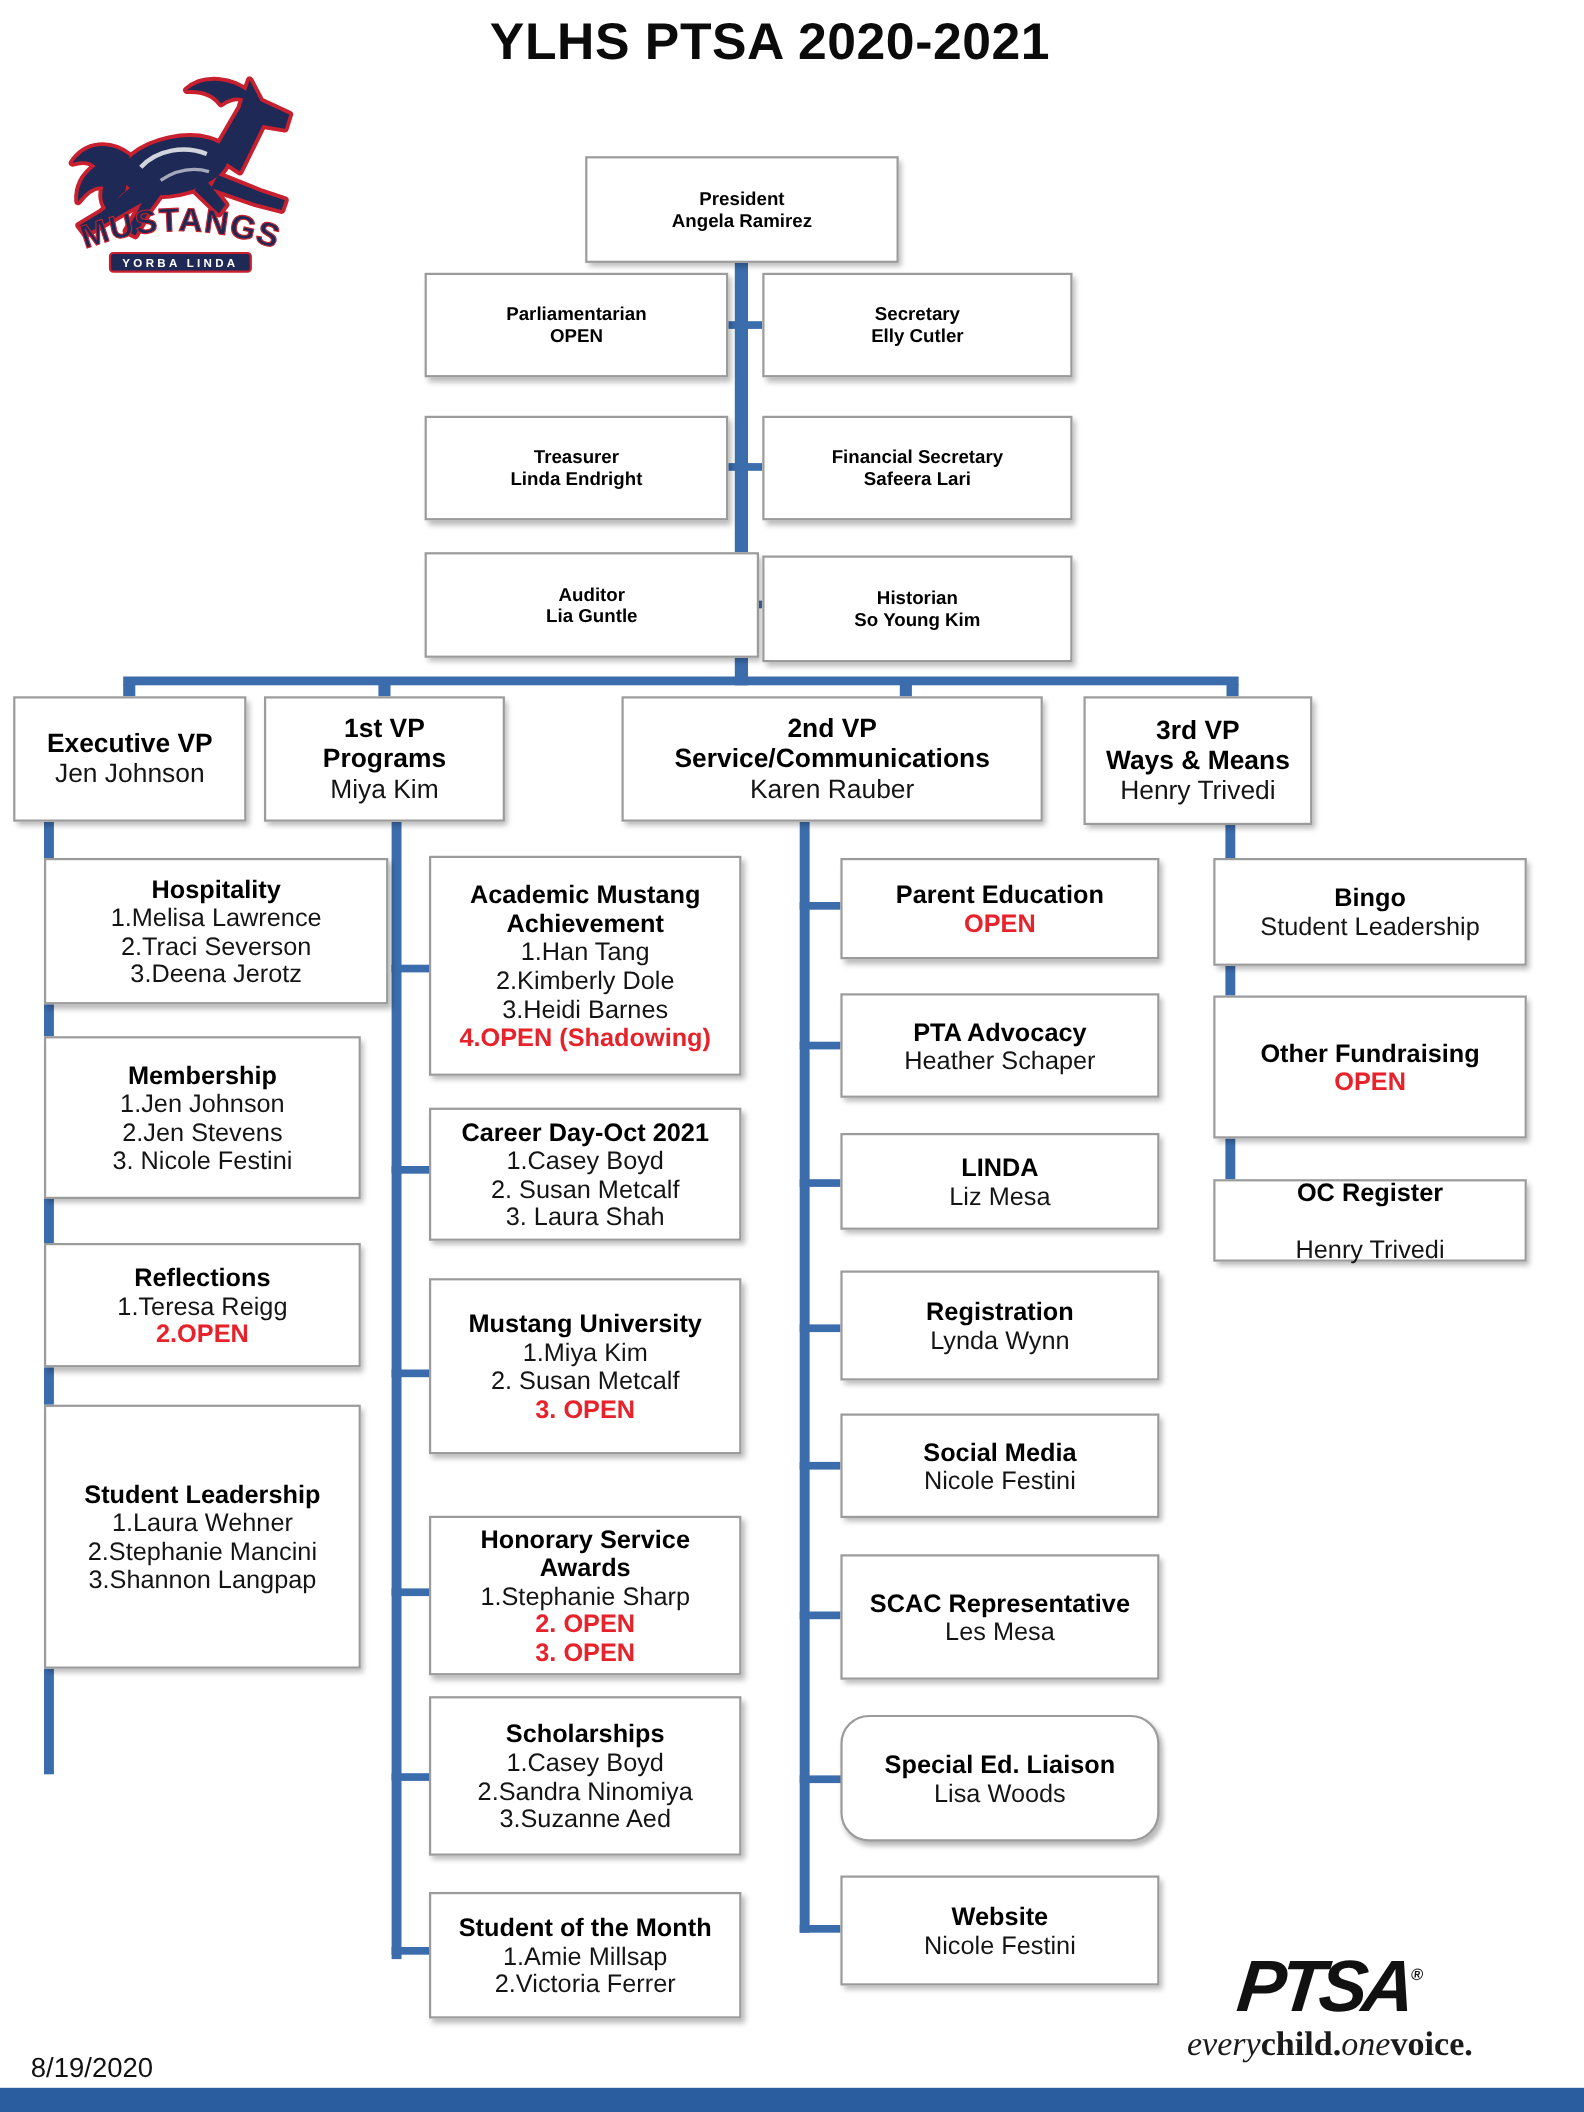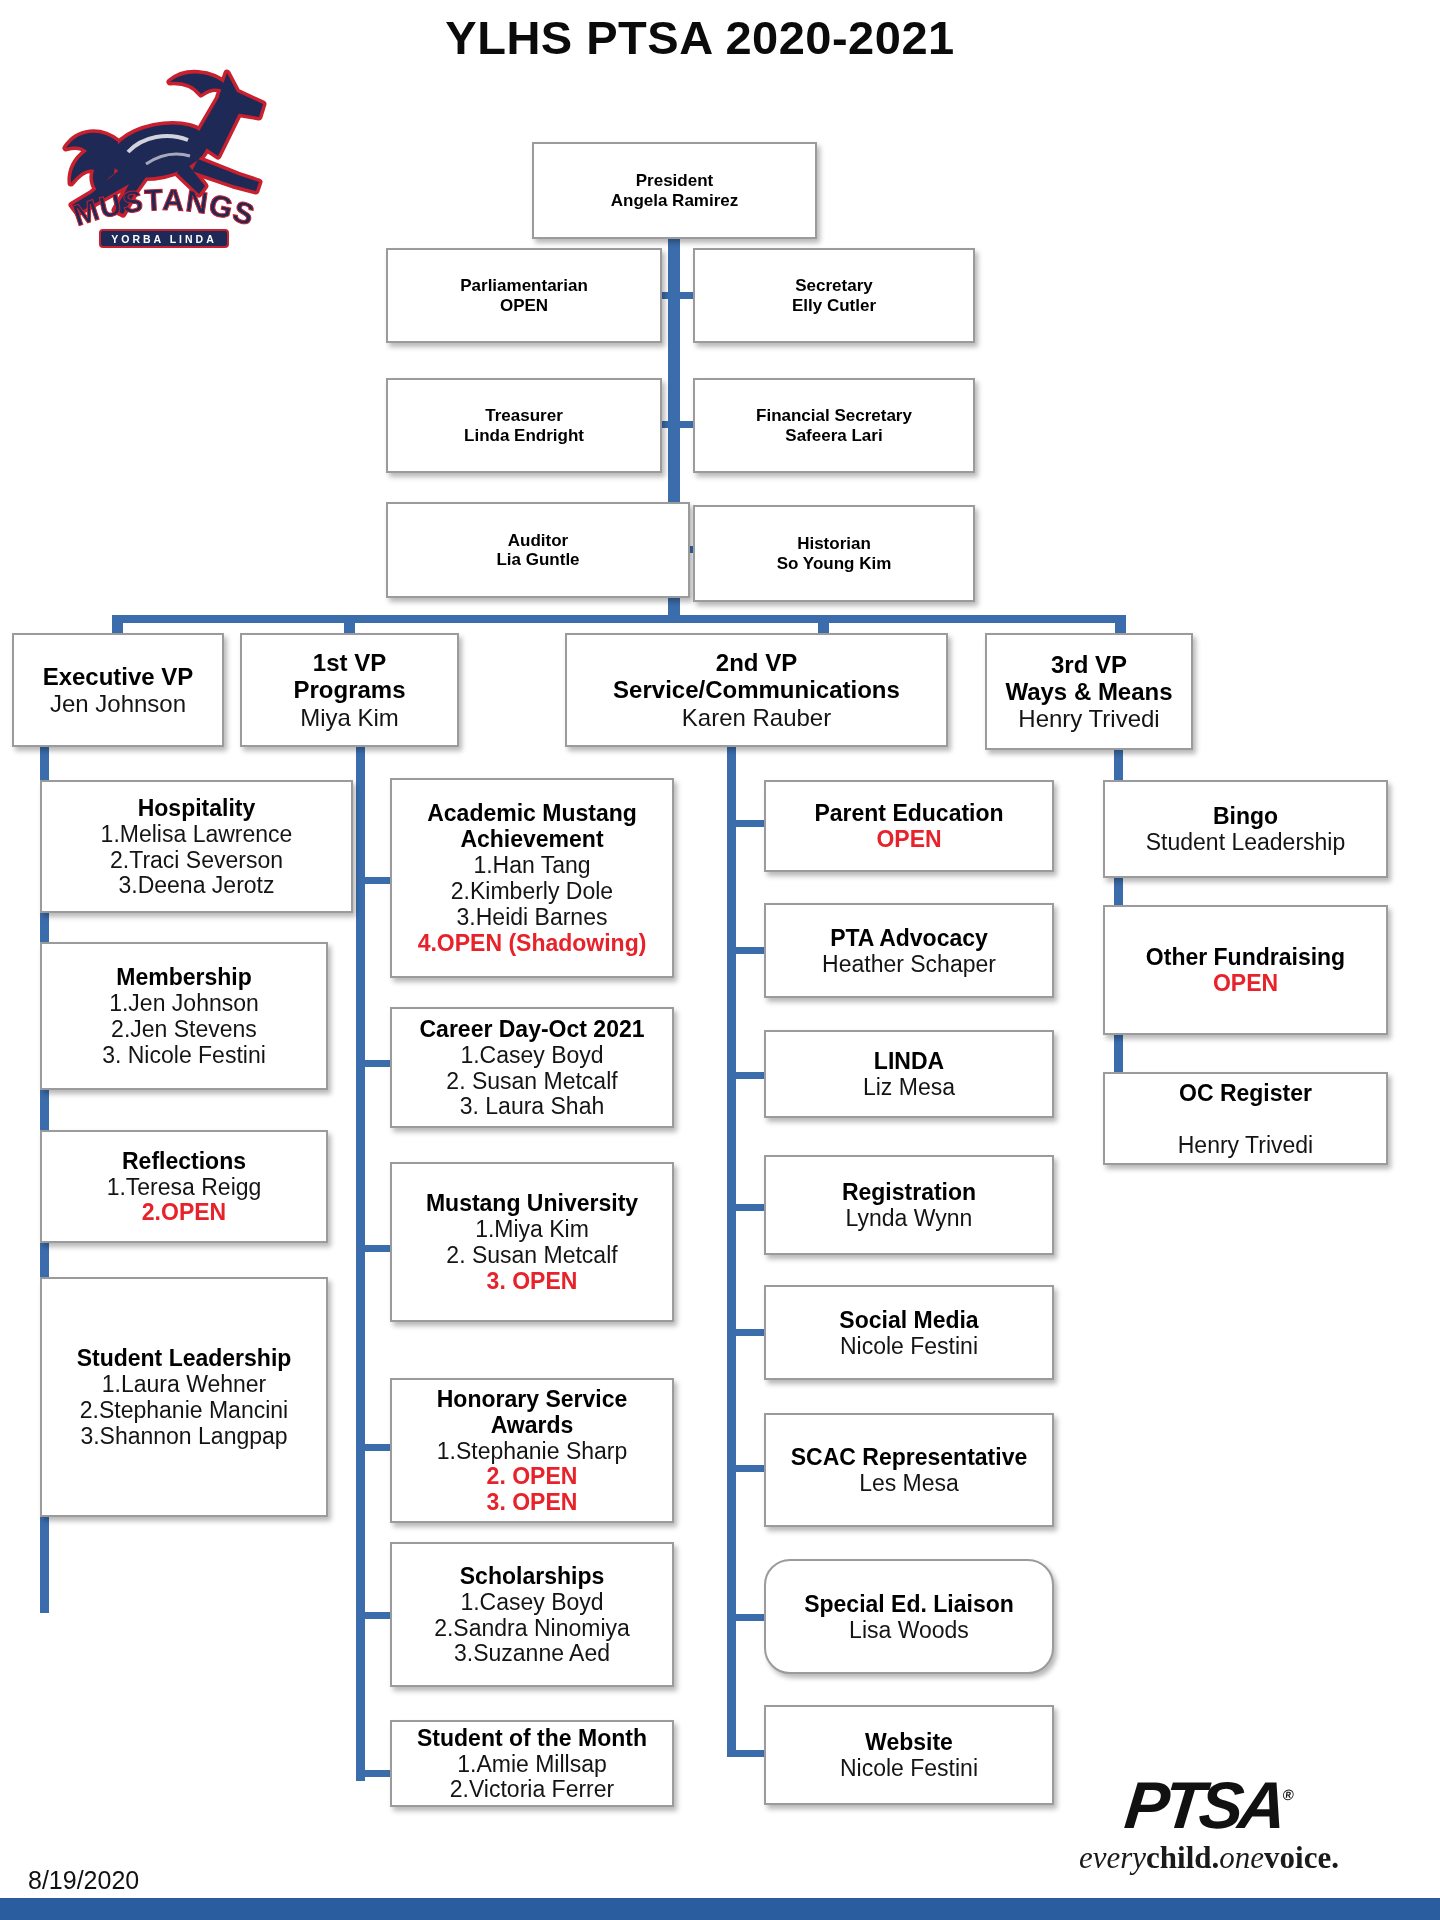--- a/index.html
+++ b/index.html
@@ -195,21 +195,21 @@
       <div class="m">1.Stephanie Sharp</div>
       <div class="m open">2. OPEN</div>
       <div class="m open">3. OPEN</div>
     </div>
     <div class="box committee" style="left: 390px; top: 1542px; width: 284px; height: 145px;">
       <div class="t">Scholarships</div>
       <div class="m">1.Casey Boyd</div>
       <div class="m">2.Sandra Ninomiya</div>
       <div class="m">3.Suzanne Aed</div>
     </div>
-    <div class="box committee" style="left: 390px; top: 1720px; width: 284px; height: 87px;">
+    <div class="box committee" style="left: 390px; top: 1720px; width: 284px; height: 115px;">
       <div class="t">Student of the Month</div>
       <div class="m">1.Amie Millsap</div>
       <div class="m">2.Victoria Ferrer</div>
     </div>
     <div class="box committee" style="left: 764px; top: 780px; width: 290px; height: 92px;">
       <div class="t">Parent Education</div>
       <div class="m open">OPEN</div>
     </div>
     <div class="box committee" style="left: 764px; top: 903px; width: 290px; height: 95px;">
       <div class="t">PTA Advocacy</div>
@@ -240,17 +240,17 @@
       <div class="m">Nicole Festini</div>
     </div>
     <div class="box committee" style="left: 1103px; top: 780px; width: 285px; height: 98px;">
       <div class="t">Bingo</div>
       <div class="m">Student Leadership</div>
     </div>
     <div class="box committee" style="left: 1103px; top: 905px; width: 285px; height: 130px;">
       <div class="t">Other Fundraising</div>
       <div class="m open">OPEN</div>
     </div>
-    <div class="box committee" style="left: 1103px; top: 1072px; width: 285px; height: 93px; gap: 26px;">
+    <div class="box committee" style="left: 1103px; top: 1072px; width: 285px; height: 75px; gap: 26px;">
       <div class="t">OC Register</div>
       <div class="m">Henry Trivedi</div>
     </div>
   </div>
 
 </body></html>

